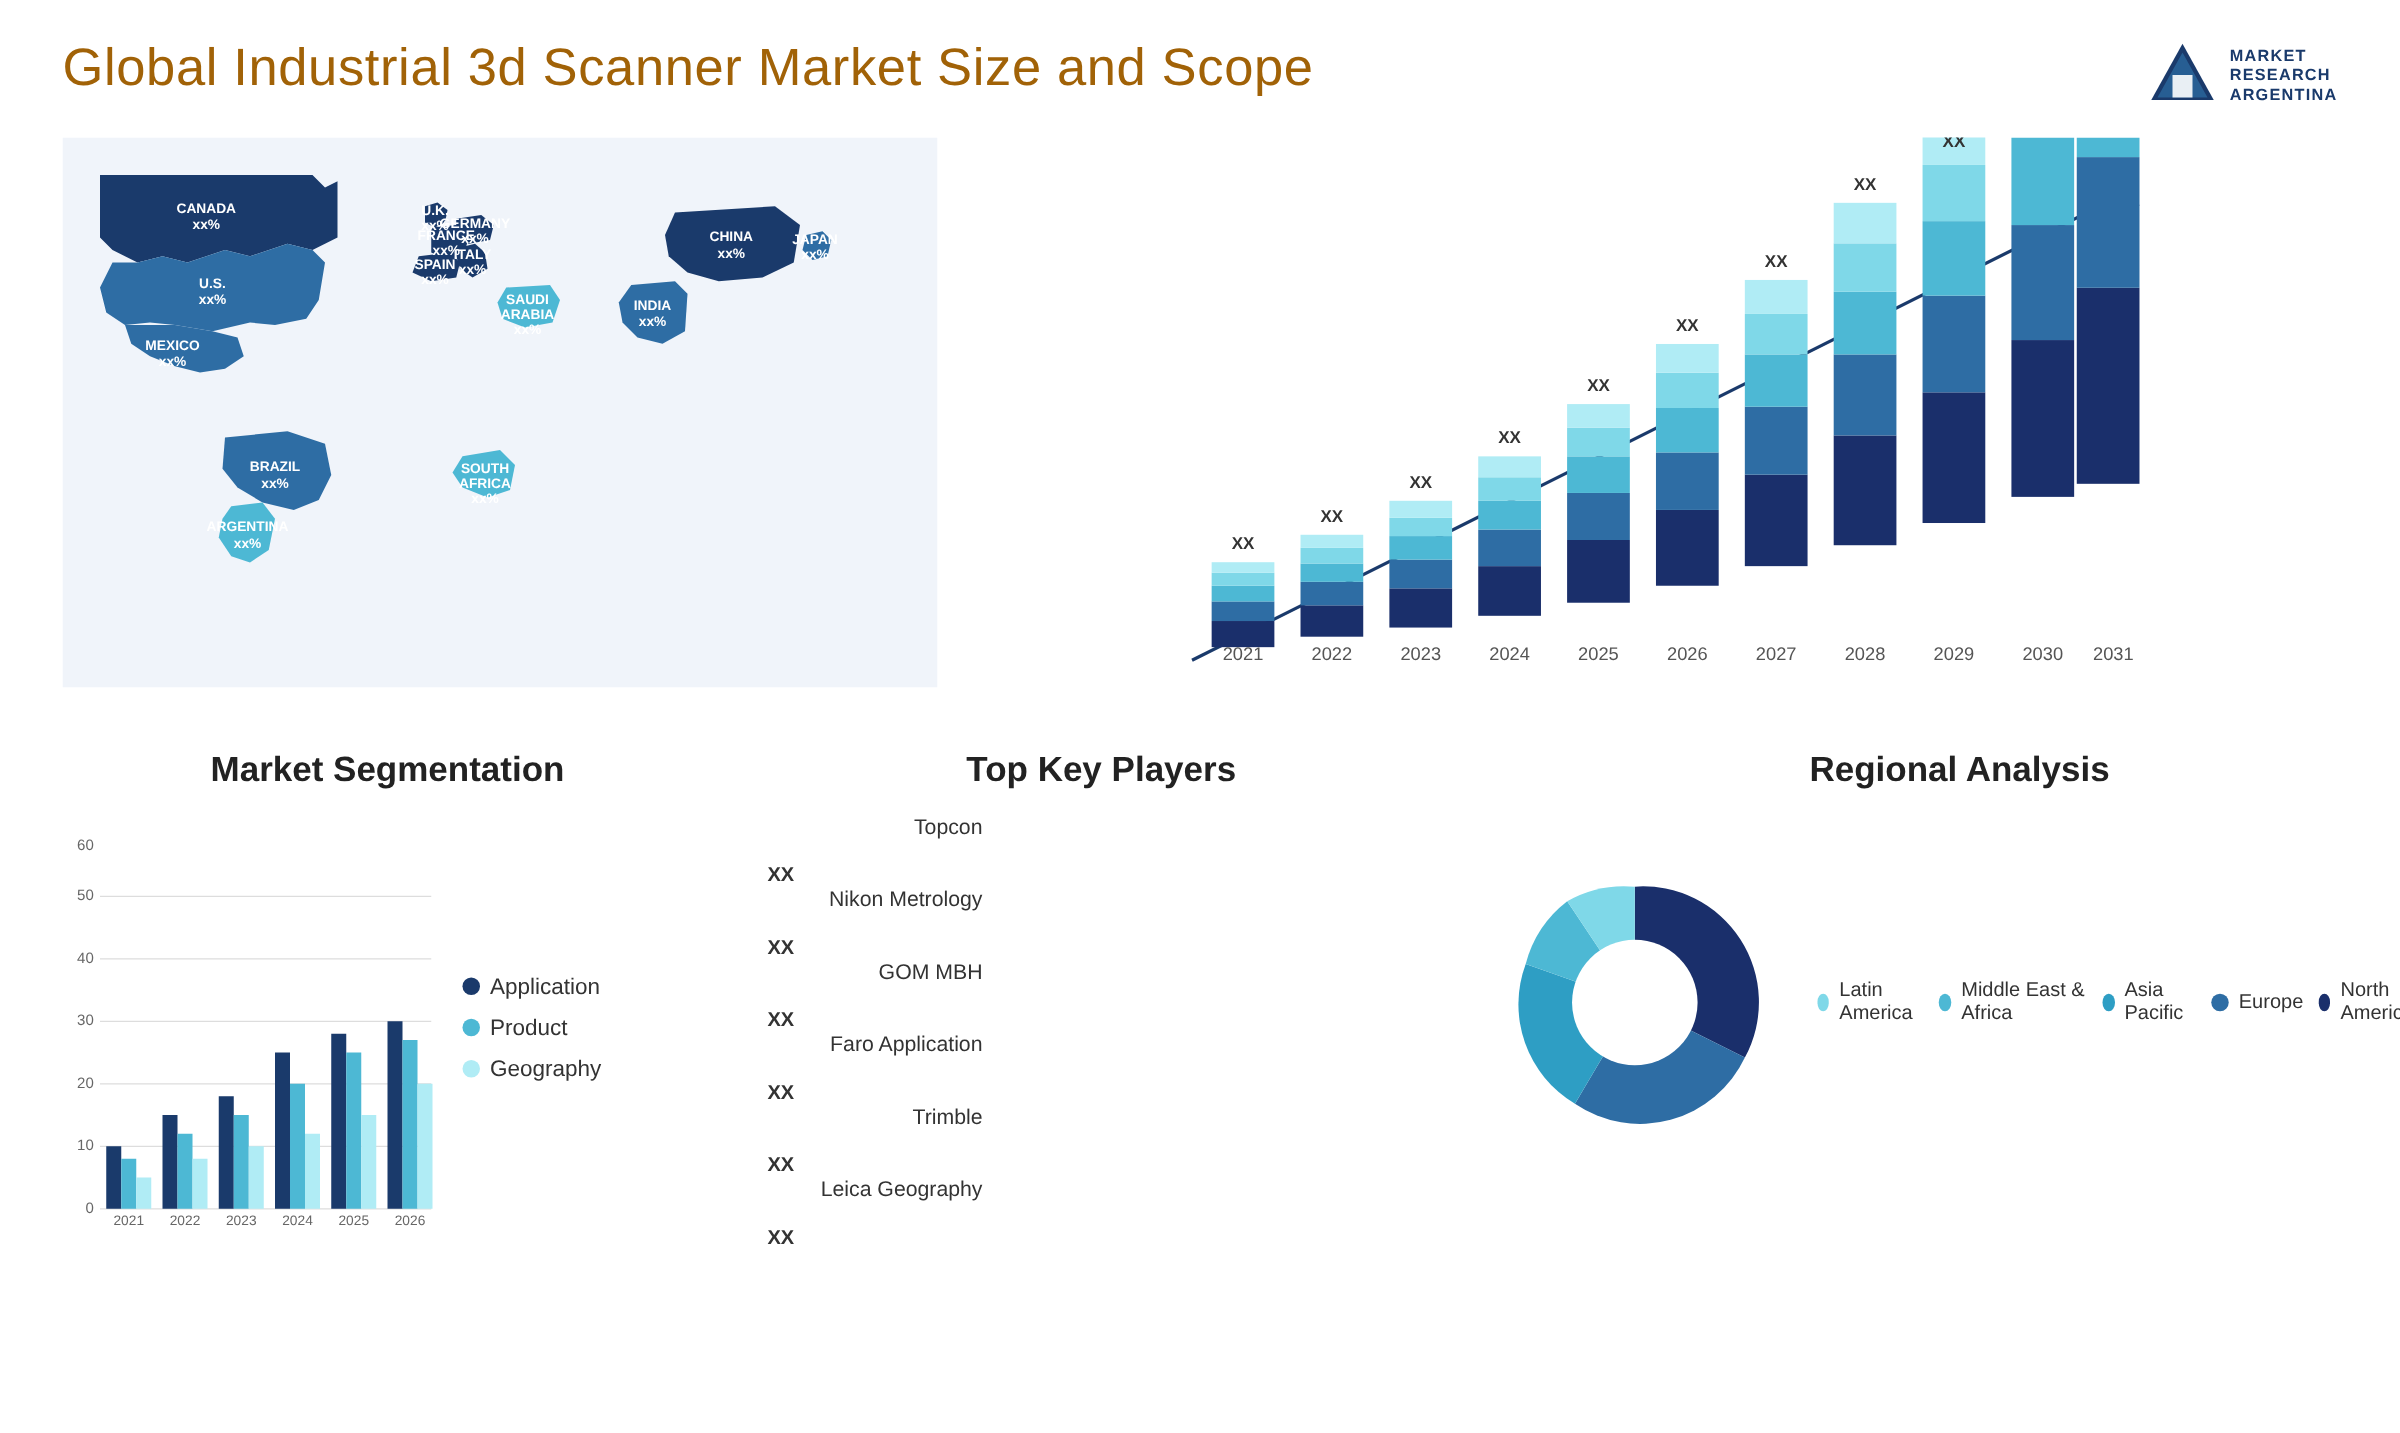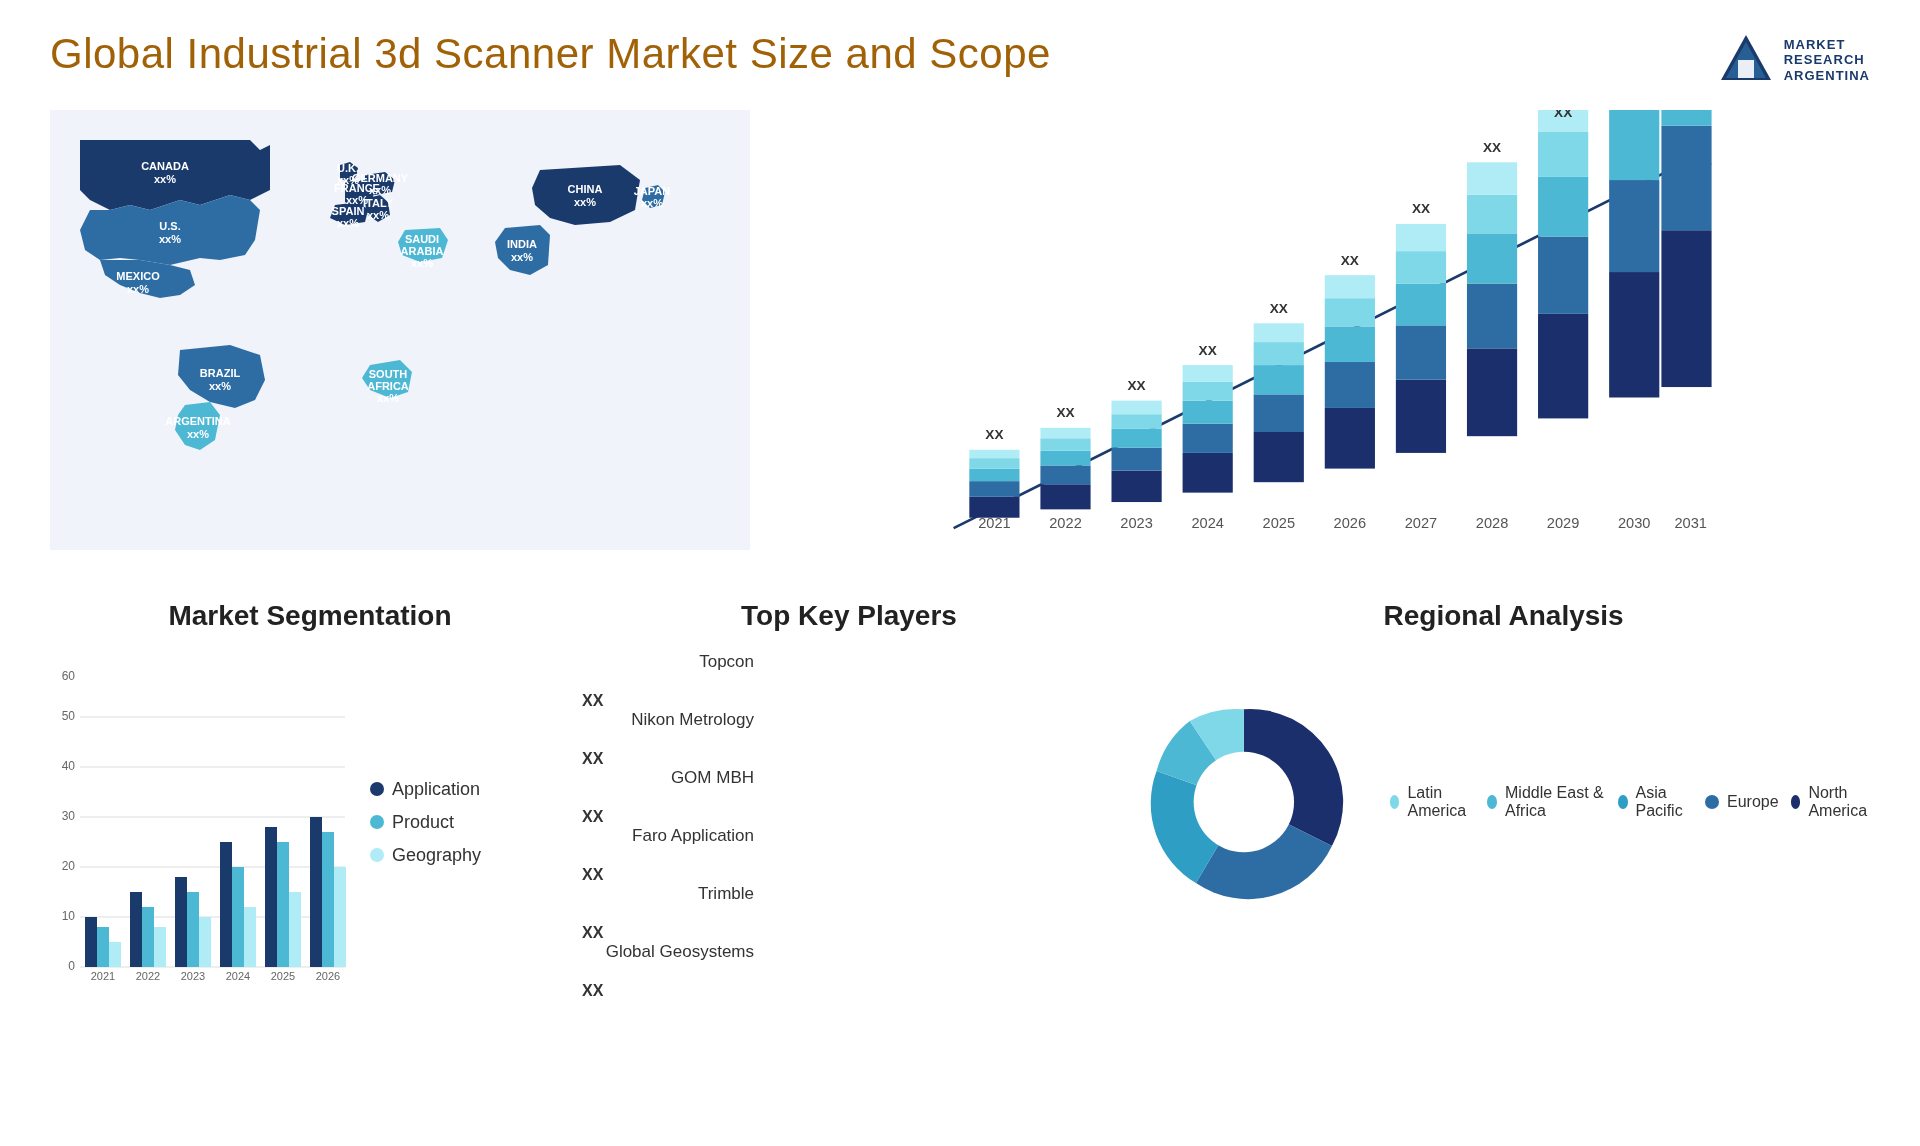--- a/index.html
+++ b/index.html
@@ -66,21 +66,21 @@
       flex: 0 0 700px;
       position: relative;
     }
     .chart-area {
       flex: 1;
       position: relative;
     }
     
     .bottom-section {
       display: flex;
-      gap: 4px;
+      gap: 36px;
       height: 480px;
     }
     .segmentation-area {
       flex: 0 0 520px;
     }
     .key-players-area {
       flex: 0 0 550px;
     }
     .regional-area {
       flex: 1;
@@ -515,21 +515,21 @@
           <div class="player-name">Trimble</div>
           <div class="player-bar-container">
             <div class="player-bar-seg1" style="width:25%;"></div>
             <div class="player-bar-seg2" style="width:15%;"></div>
             <div class="player-bar-seg3" style="width:8%;"></div>
           </div>
           <span class="player-xx">XX</span>
         </div>
 
         <div class="player-row">
-          <div class="player-name">Global Geosystems</div>
+          <div class="player-name">Leica Geography</div>
           <div class="player-bar-container">
             <div class="player-bar-seg1" style="width:20%;"></div>
             <div class="player-bar-seg2" style="width:15%;"></div>
             <div class="player-bar-seg3" style="width:7%;"></div>
           </div>
           <span class="player-xx">XX</span>
         </div>
 
       </div>
     </div>

